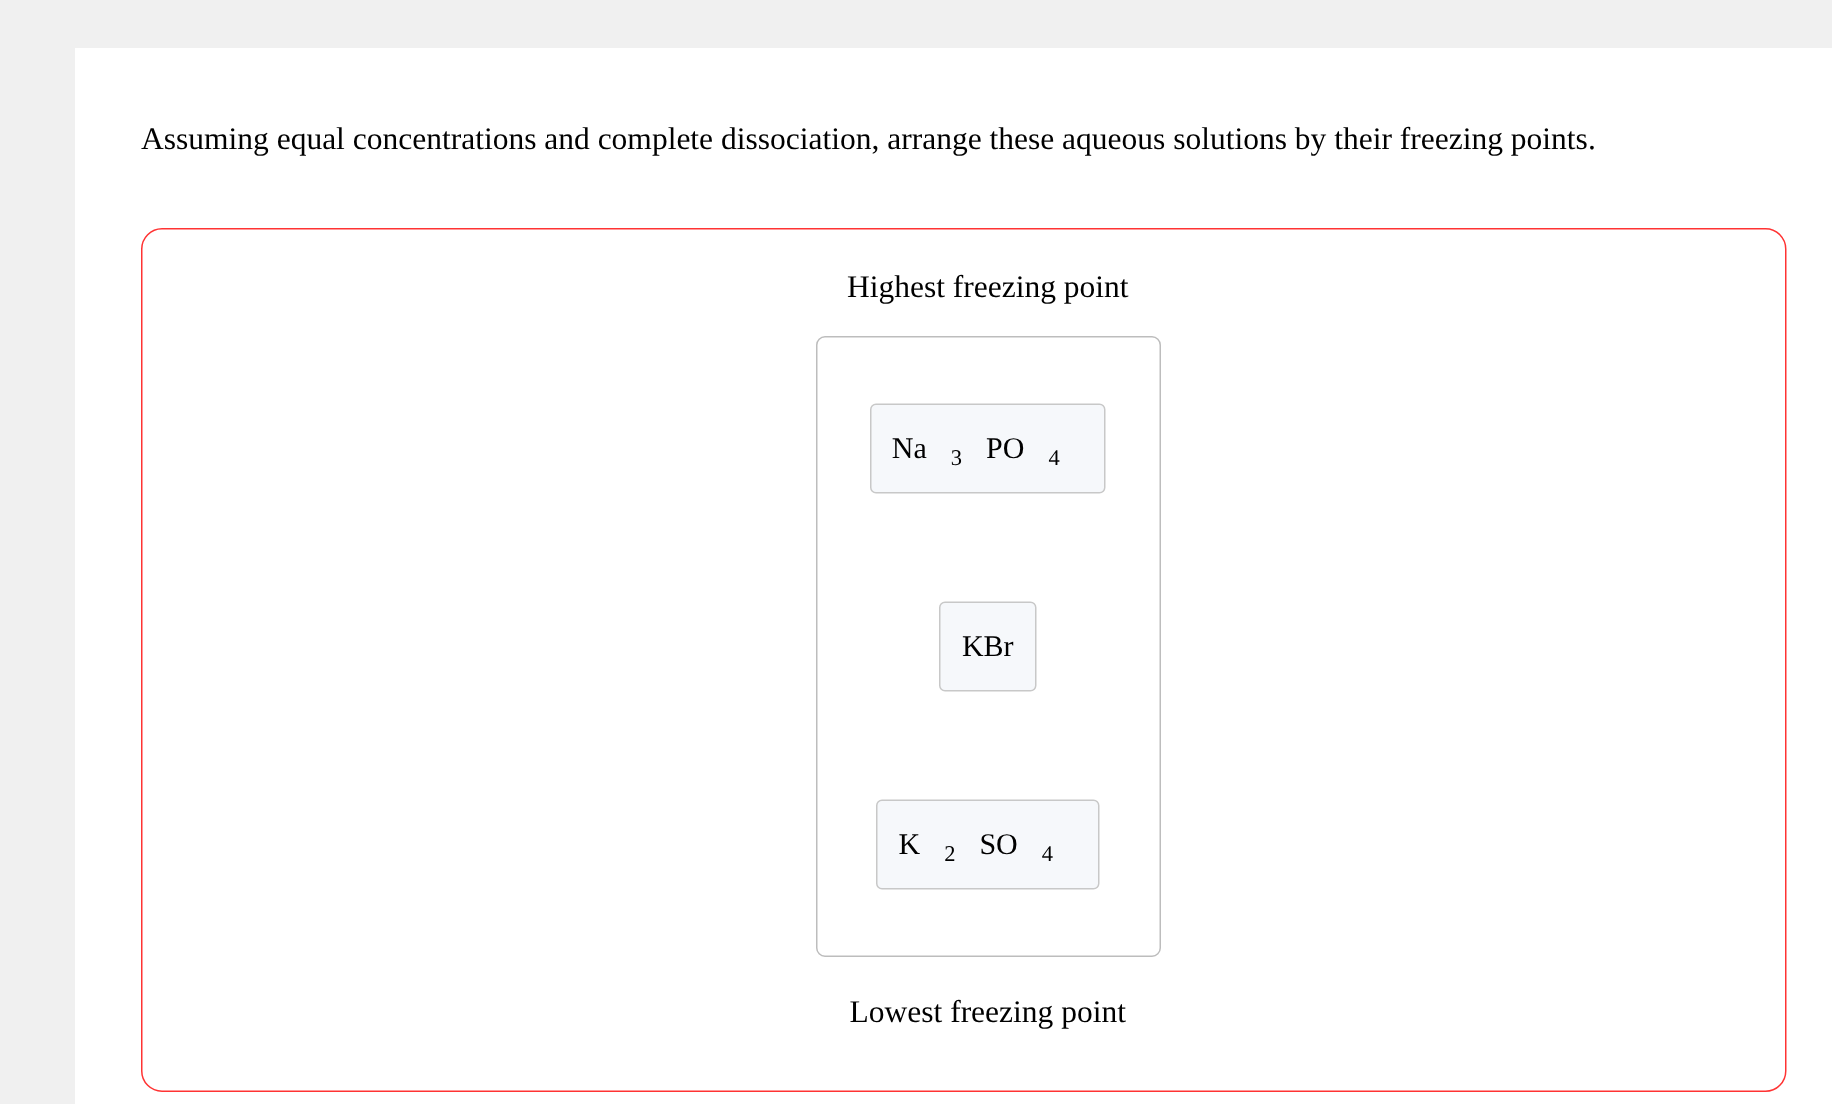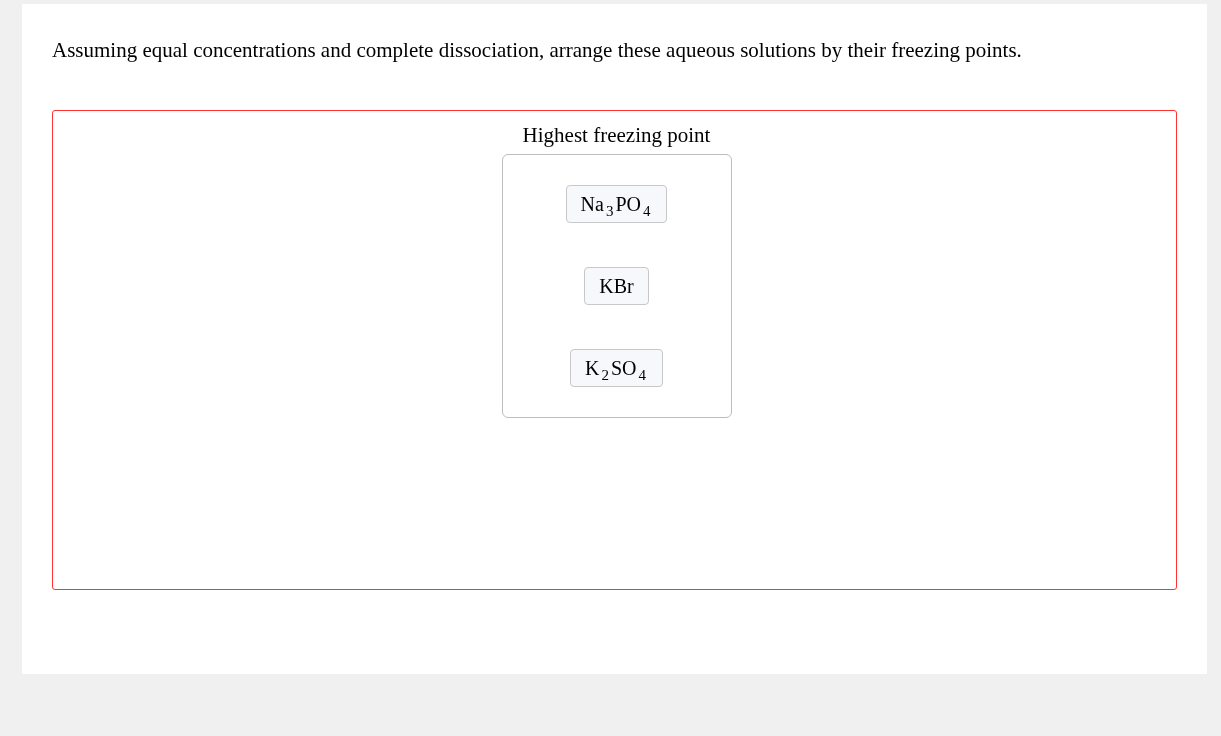--- a/index.html
+++ b/index.html
@@ -1,15 +1,15 @@
 <!DOCTYPE html>
 <html><head>
   <meta charset="utf-8">
   <style>
-    * { box-sizing: border-box; margin: 2px; padding: 0; }
+    * { box-sizing: border-box; margin: 16px; padding: 0; }
     body {
       font-family: "Times New Roman", Times, serif;
       background: #f0f0f0;
       width: 1221px;
       height: 736px;
       position: relative;
     }
     .problem-card {
       background: #fff;
       margin: 0 18px;
@@ -18,21 +18,21 @@
       position: relative;
     }
     .question-text {
       font-size: 21px;
       color: #000;
       margin-bottom: 45px;
       line-height: 1.4;
     }
     .ranking-area {
       border: 1px solid #ff3333;
-      border-radius: 3px;
+      border-radius: 14px;
       padding: 8px 10px 20px 10px;
       min-height: 480px;
       position: relative;
     }
     .center-column {
       width: 100%;
       display: flex;
       flex-direction: column;
       align-items: center;
     }
@@ -50,21 +50,21 @@
       display: flex;
       flex-direction: column;
       align-items: center;
       gap: 40px;
       background: #fff;
     }
     .compound-tile {
       border: 1px solid #c8c8c8;
       border-radius: 4px;
       background: #f6f8fb;
-      padding: 6px 14px;
+      padding: 17px 14px;
       font-size: 20px;
       color: #000;
       cursor: move;
       user-select: none;
       text-align: center;
       line-height: 1.2;
     }
     sub {
       font-size: 0.75em;
       vertical-align: sub;
@@ -93,15 +93,16 @@
   <div class="ranking-area">
     <div class="center-column">
       <div class="end-label">Highest freezing point</div>
 
       <div class="drop-box">
         <div class="compound-tile">Na<sub>3</sub>PO<sub>4</sub></div>
         <div class="compound-tile">KBr</div>
         <div class="compound-tile">K<sub>2</sub>SO<sub>4</sub></div>
       </div>
 
+      <div class="end-label" style="margin-top:8px;">Lowest freezing point</div>
     </div>
   </div>
 </div>
 
 </body></html>

